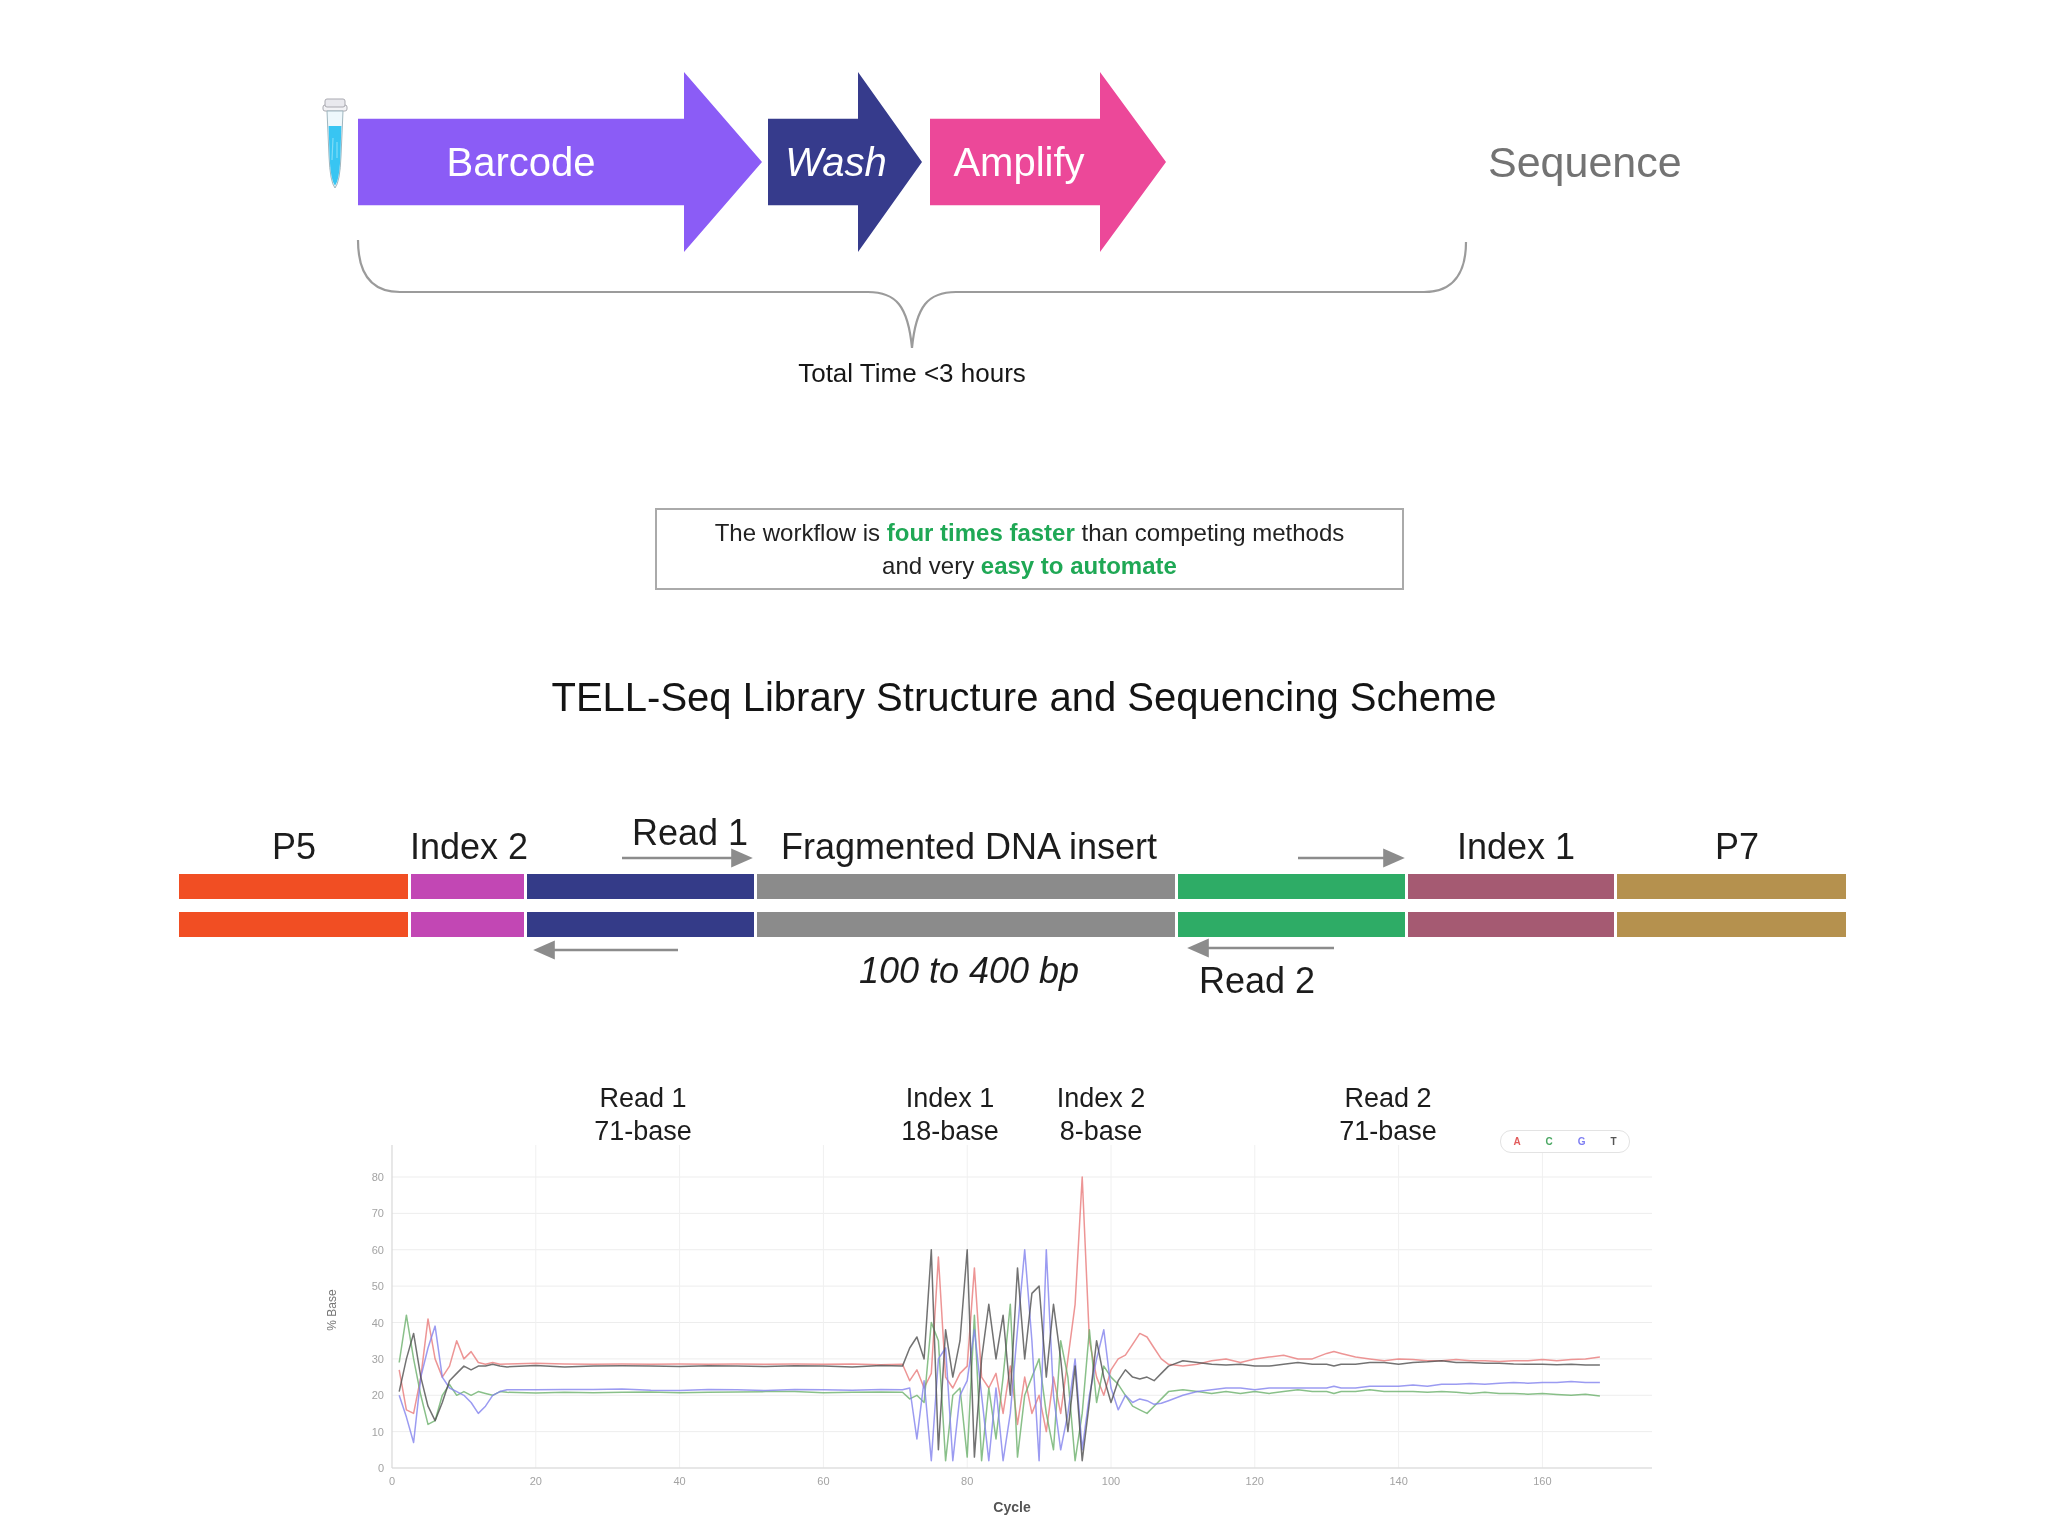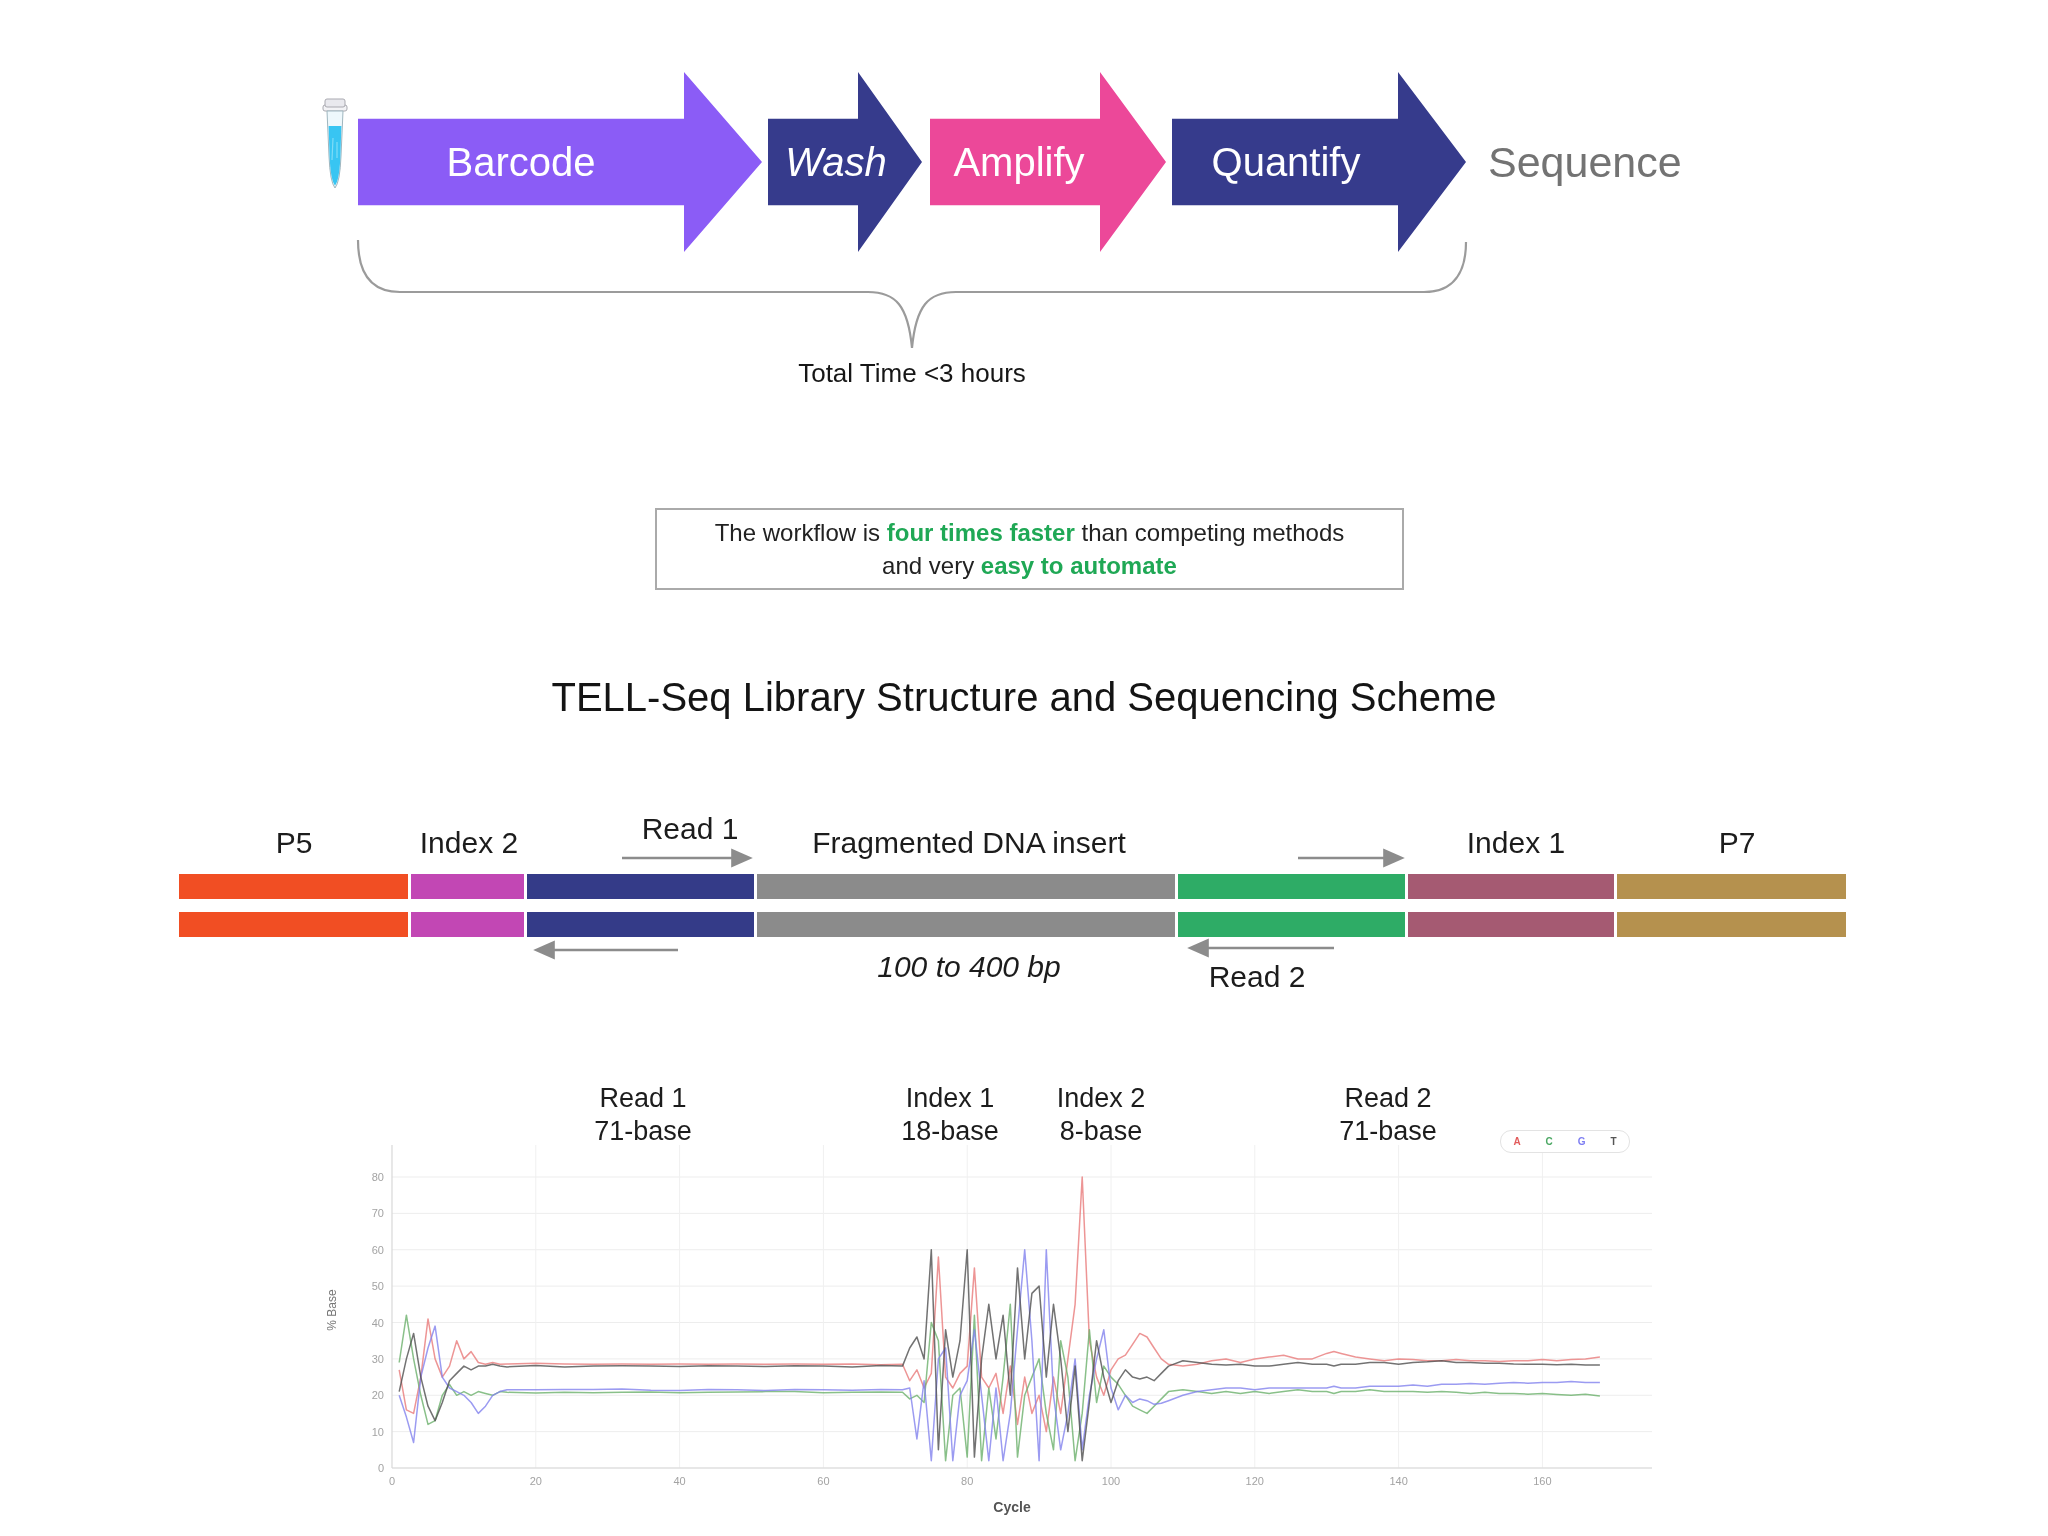--- a/index.html
+++ b/index.html
@@ -35,21 +35,21 @@
   .callout .line{line-height:33px;white-space:nowrap;}
   .hl{font-weight:bold;}
 
   
   .lib-title{position:absolute;left:0;top:675px;width:2048px;text-align:center;
              font-size:40px;color:#141414;}
   .bar-row{position:absolute;left:179px;height:25px;display:flex;}
   .bar-row-top{top:874px;}
   .bar-row-bottom{top:912px;}
   .seg{height:25px;margin-right:3px;}
-  .lib-label{position:absolute;transform:translateX(-50%);font-size:30px;color:#1c1c1c;
+  .lib-label{position:absolute;transform:translateX(-50%);font-size:36px;color:#1c1c1c;
              white-space:nowrap;}
   .lib-arrows{position:absolute;left:0;top:800px;width:2048px;height:220px;pointer-events:none;}
 
   
   .chart-block{position:absolute;left:300px;top:1080px;width:1420px;height:470px;}
   .chart-header{position:absolute;transform:translateX(-50%);text-align:center;
                 font-size:27px;color:#1c1c1c;line-height:33px;white-space:nowrap;}
   .legend-pill{position:absolute;left:1200px;top:50px;width:128px;height:21px;
                border:1px solid #e3e3e3;border-radius:11px;background:#fff;
                display:flex;align-items:center;justify-content:space-around;
@@ -65,21 +65,20 @@
     <svg class="tube" width="30" height="96" viewBox="0 0 30 96">
       <rect x="3" y="7" width="24" height="6" rx="2" fill="#f3f3f6" stroke="#a9a9b0" stroke-width="1"></rect>
       <rect x="5" y="1" width="20" height="8" rx="2" fill="#e9e9ee" stroke="#a9a9b0" stroke-width="1"></rect>
       <path d="M7,13 L23,13 L21,58 Q20,84 15,90 Q10,84 9,58 Z" fill="#eef8fc" stroke="#9fb6bf" stroke-width="1"></path>
       <path d="M8.6,28 L21.4,28 L20.4,58 Q19.5,82 15,87.5 Q10.5,82 9.6,58 Z" fill="#38c5f2"></path>
       <path d="M13,40 L12,62 M17,44 L17,60" stroke="#7edcf7" stroke-width="1.2" fill="none"></path>
     </svg>
     <div class="arrow arrow-barcode" style="background: #8b5cf6;"><span>Barcode</span></div>
     <div class="arrow arrow-wash" style="background: rgb(54, 59, 140);"><span>Wash</span></div>
     <div class="arrow arrow-amplify" style="background: #ec4899;"><span>Amplify</span></div>
-    <div class="arrow arrow-quantify" style="background: rgb(54, 59, 140);"><span>Quantify</span></div>
     <div class="sequence-label">Sequence</div>
   </div>
 
   <svg class="brace-svg" width="1125" height="130" viewBox="0 0 1125 130">
     <path d="M 8,10 C 8,42 20,62 50,62 L 518,62 C 546,62 558,76 562,118
              C 566,76 578,62 606,62 L 1074,62 C 1104,62 1116,42 1116,12" fill="none" stroke="#9b9b9b" stroke-width="2.2"></path>
   </svg>
   <div class="total-time">Total Time &lt;3 hours</div>
 
   <div class="callout">

